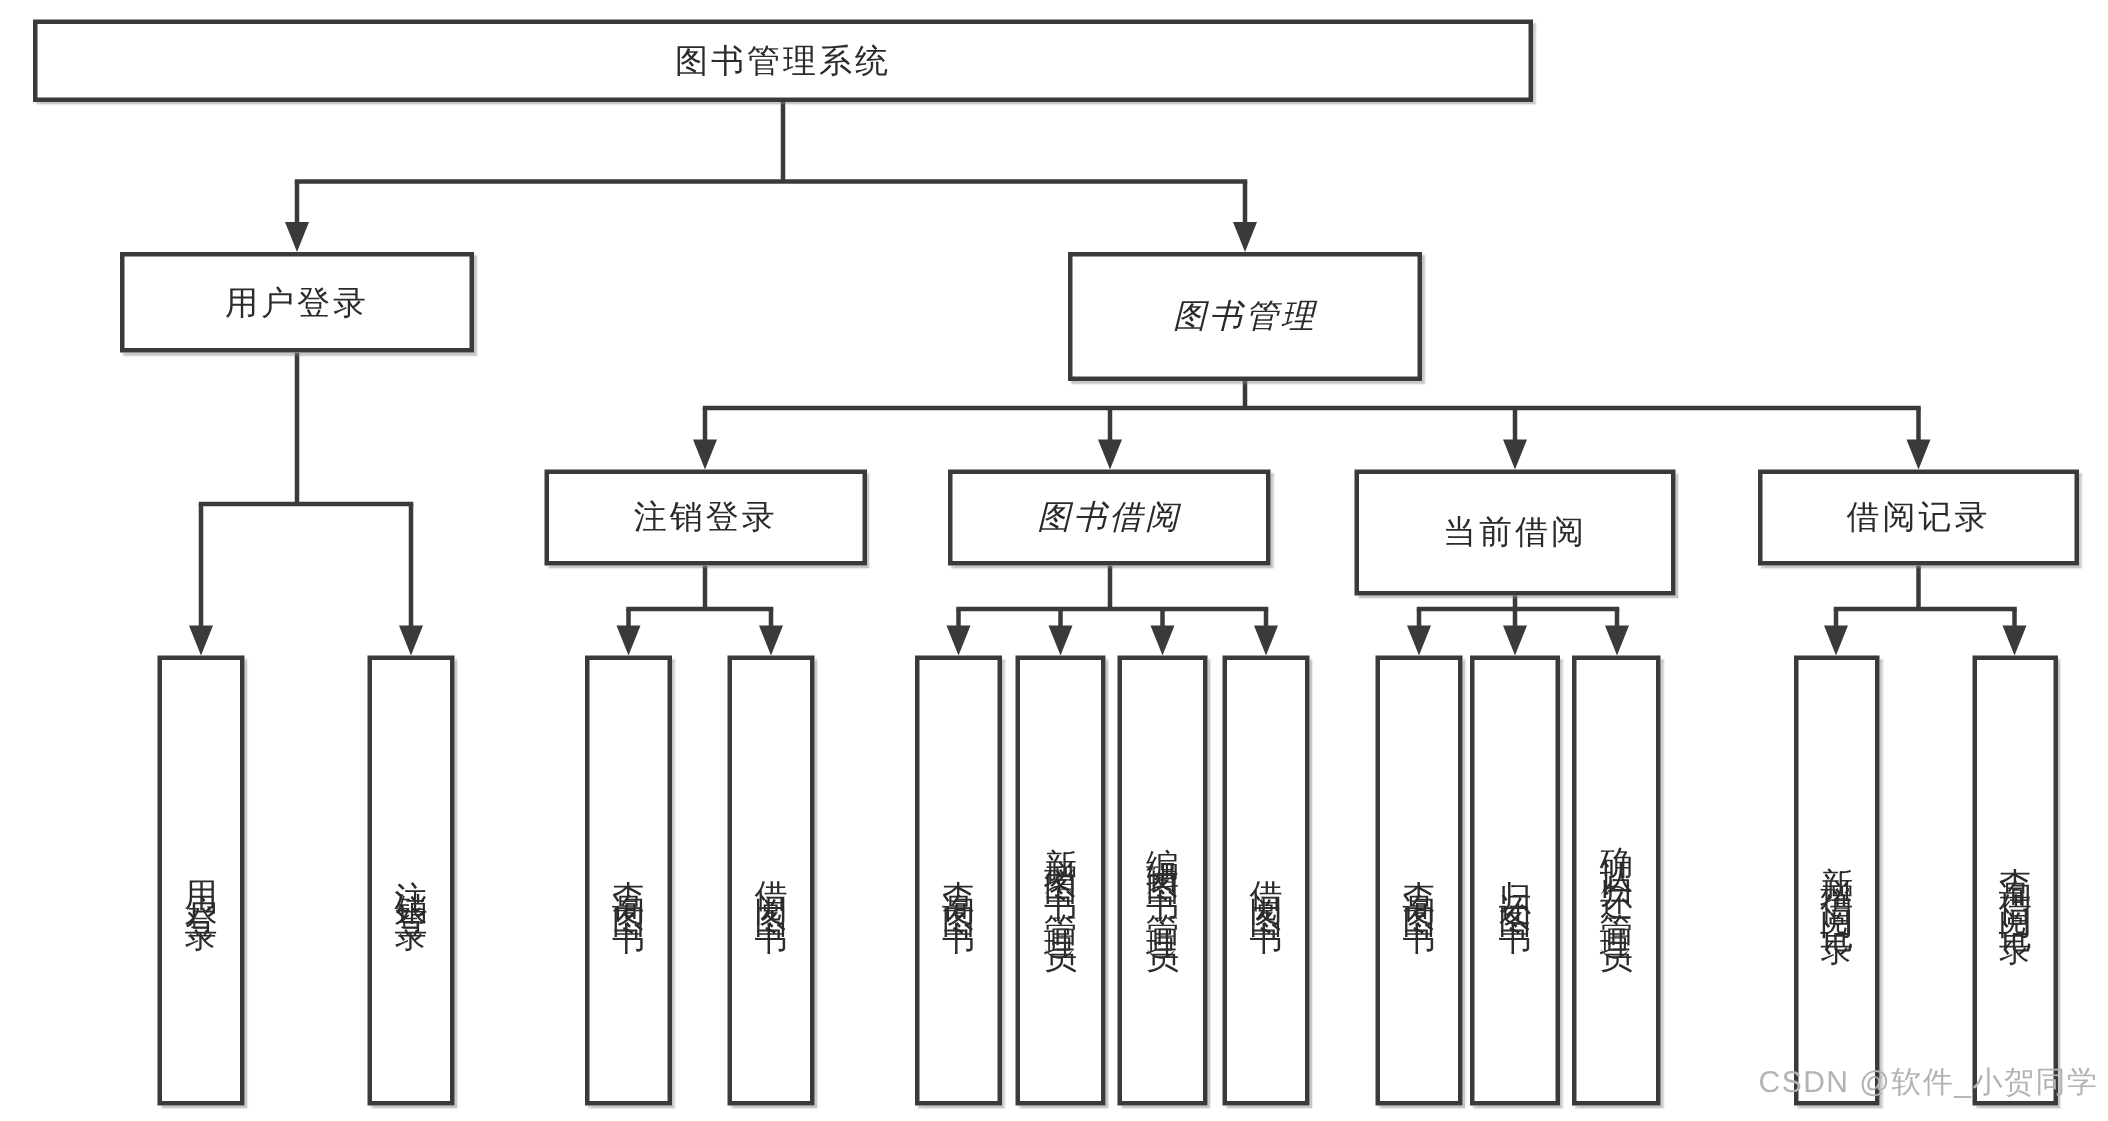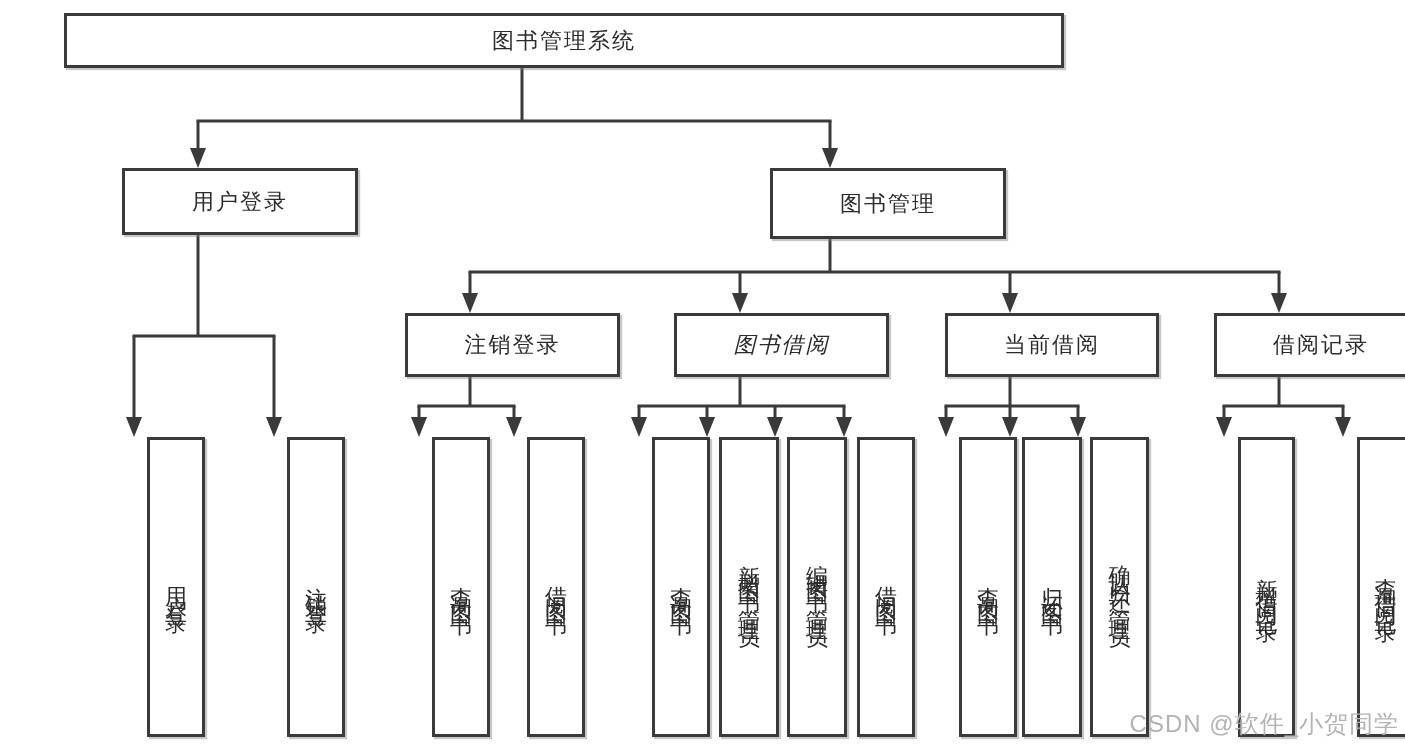--- a/index.html
+++ b/index.html
@@ -23,42 +23,41 @@
   .box {
     position: absolute;
     box-sizing: border-box;
     background: #ffffff;
     border: 3px solid #3a3a3a;
     box-shadow: 2px 2px 1px rgba(130,130,130,0.45);
     display: flex;
     align-items: center;
     justify-content: center;
     color: #2b2b2b;
-    margin-left: 42px;
   }
   .h-label {
     font-size: 22px;
     letter-spacing: 2px;
     white-space: nowrap;
   }
   .leaf {
     writing-mode: vertical-rl;
     text-orientation: mixed;
   }
   .v-label {
     font-size: 22px;
     letter-spacing: 9px;
     line-height: 1;
     white-space: nowrap;
   }
   .watermark {
     position: absolute;
     right: 6px;
     top: 708px;
-    font-size: 24px;
+    font-size: 20px;
     color: #b3b3b3;
     letter-spacing: 1px;
     white-space: nowrap;
   }
 </style>
 </head>
 <body>
 
 <div class="stage">
 
@@ -131,31 +130,31 @@
       </g>
     </svg>
 
   <div class="box" style="left:22px; top:13px; width:1000px; height:55px;">
     <span class="h-label">图书管理系统</span>
   </div>
 
   <div class="box" style="left:80px; top:168px; width:236px; height:67px;">
     <span class="h-label">用户登录</span>
   </div>
-  <div class="box" style="left:728px; top:168px; width:236px; height:71px;">
+  <div class="box" style="left:712px; top:168px; width:236px; height:86px;font-style:italic;">
     <span class="h-label">图书管理</span>
   </div>
 
   <div class="box" style="left:363px; top:313px; width:215px; height:64px;">
     <span class="h-label">注销登录</span>
   </div>
   <div class="box" style="left:632px; top:313px; width:215px; height:64px;font-style:italic;">
     <span class="h-label">图书借阅</span>
   </div>
-  <div class="box" style="left:903px; top:313px; width:214px; height:64px;">
+  <div class="box" style="left:903px; top:313px; width:214px; height:84px;">
     <span class="h-label">当前借阅</span>
   </div>
   <div class="box" style="left:1172px; top:313px; width:214px; height:64px;">
     <span class="h-label">借阅记录</span>
   </div>
 
   <div class="box leaf" style="left:105px; top:437px; width:58px; height:300px;">
     <span class="v-label">用户登录</span>
   </div>
   <div class="box leaf" style="left:245px; top:437px; width:58px; height:300px;">

